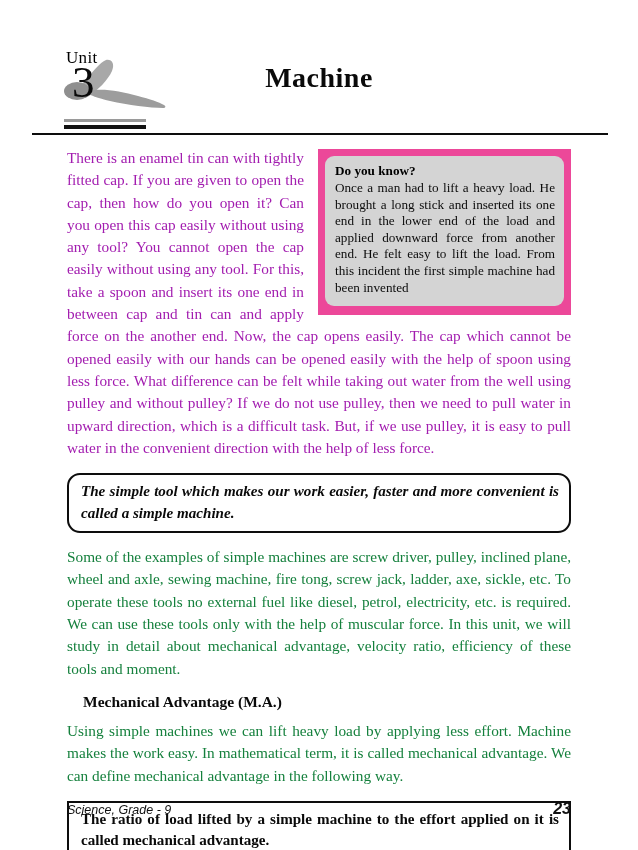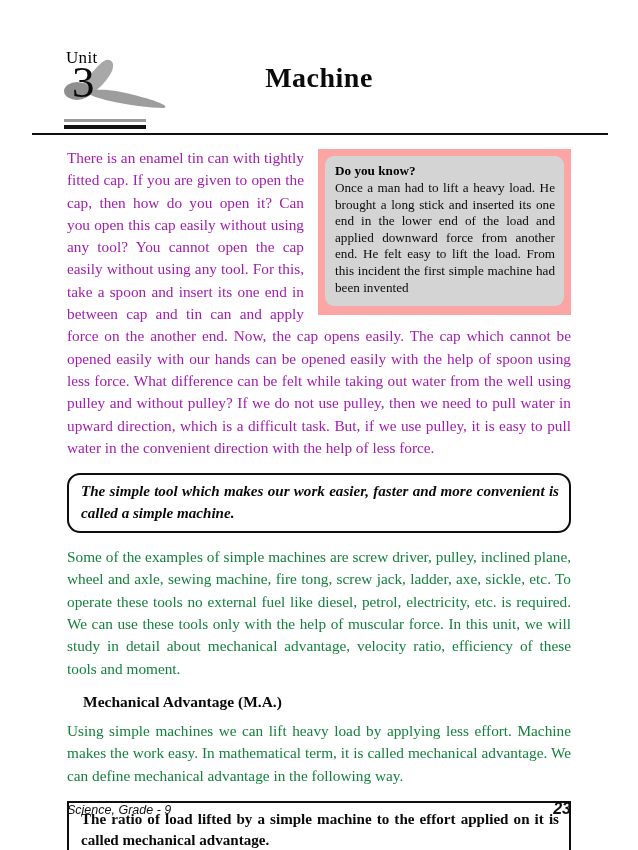--- a/index.html
+++ b/index.html
@@ -121,21 +121,21 @@
     text-align: justify;
     text-justify: inter-word;
     color: #15803d;
   }
 
   
   .didyouknow {
     float: right;
     width: 253px;
     margin: 2px 0 6px 14px;
-    background: #fca5a5;
+    background: #ec4899;
     padding: 7px 7px 9px 7px;
     box-sizing: border-box;
     shape-margin: 6px;
   }
   .didyouknow-inner {
     background: #d4d4d4;
     border-radius: 9px;
     padding: 7px 9px 10px 10px;
     box-sizing: border-box;
   }

